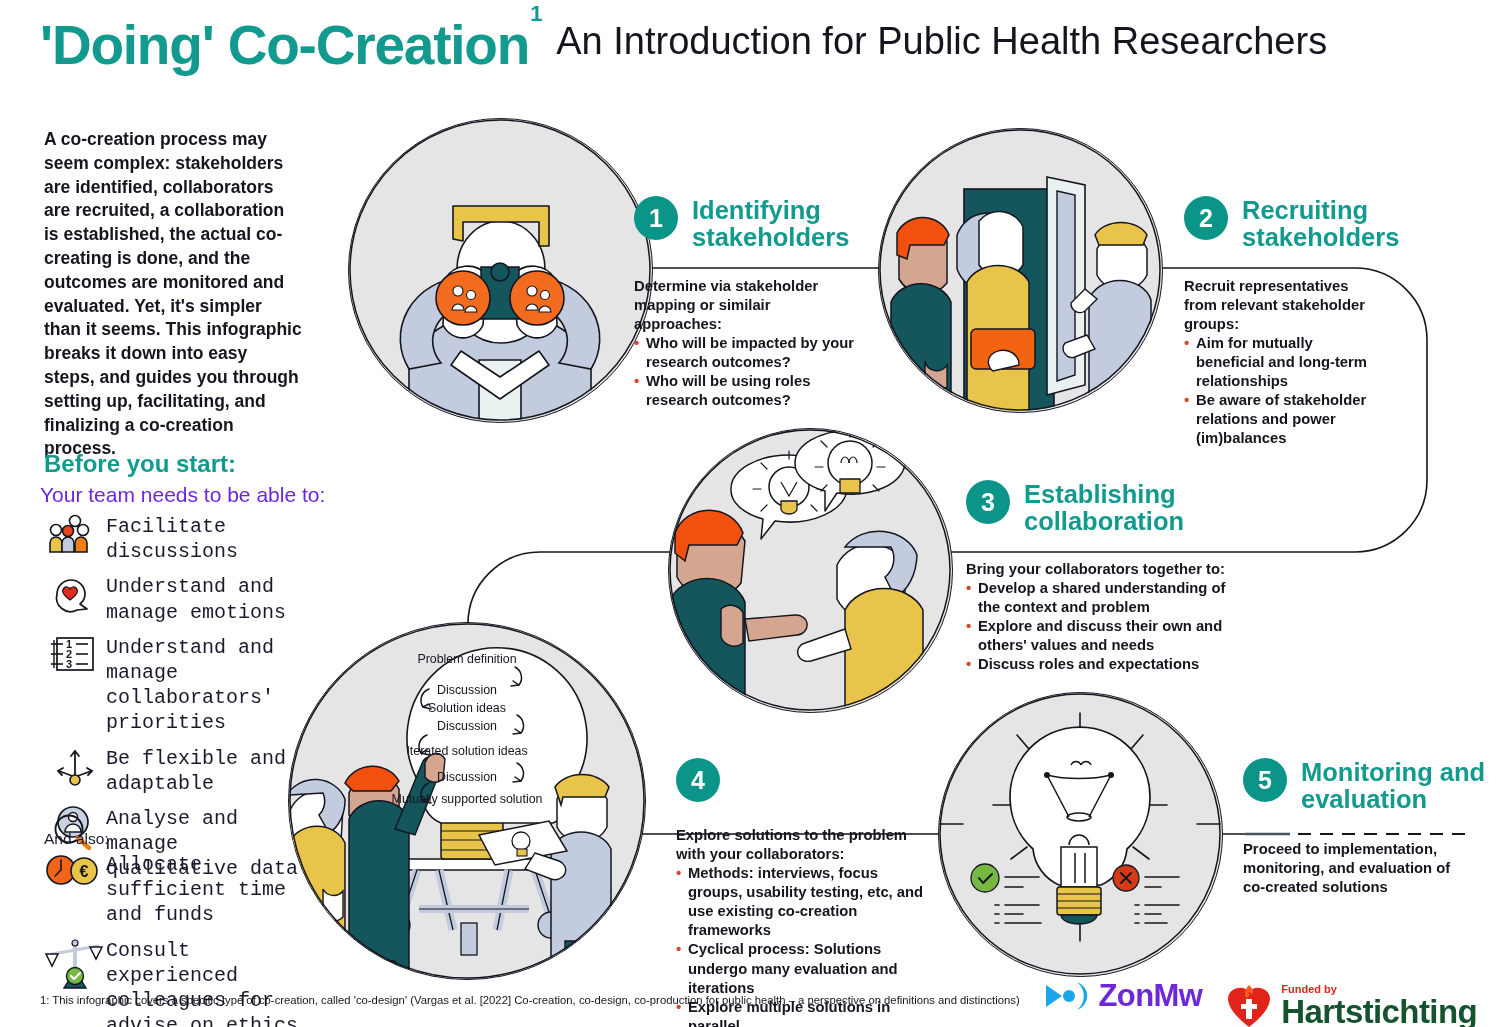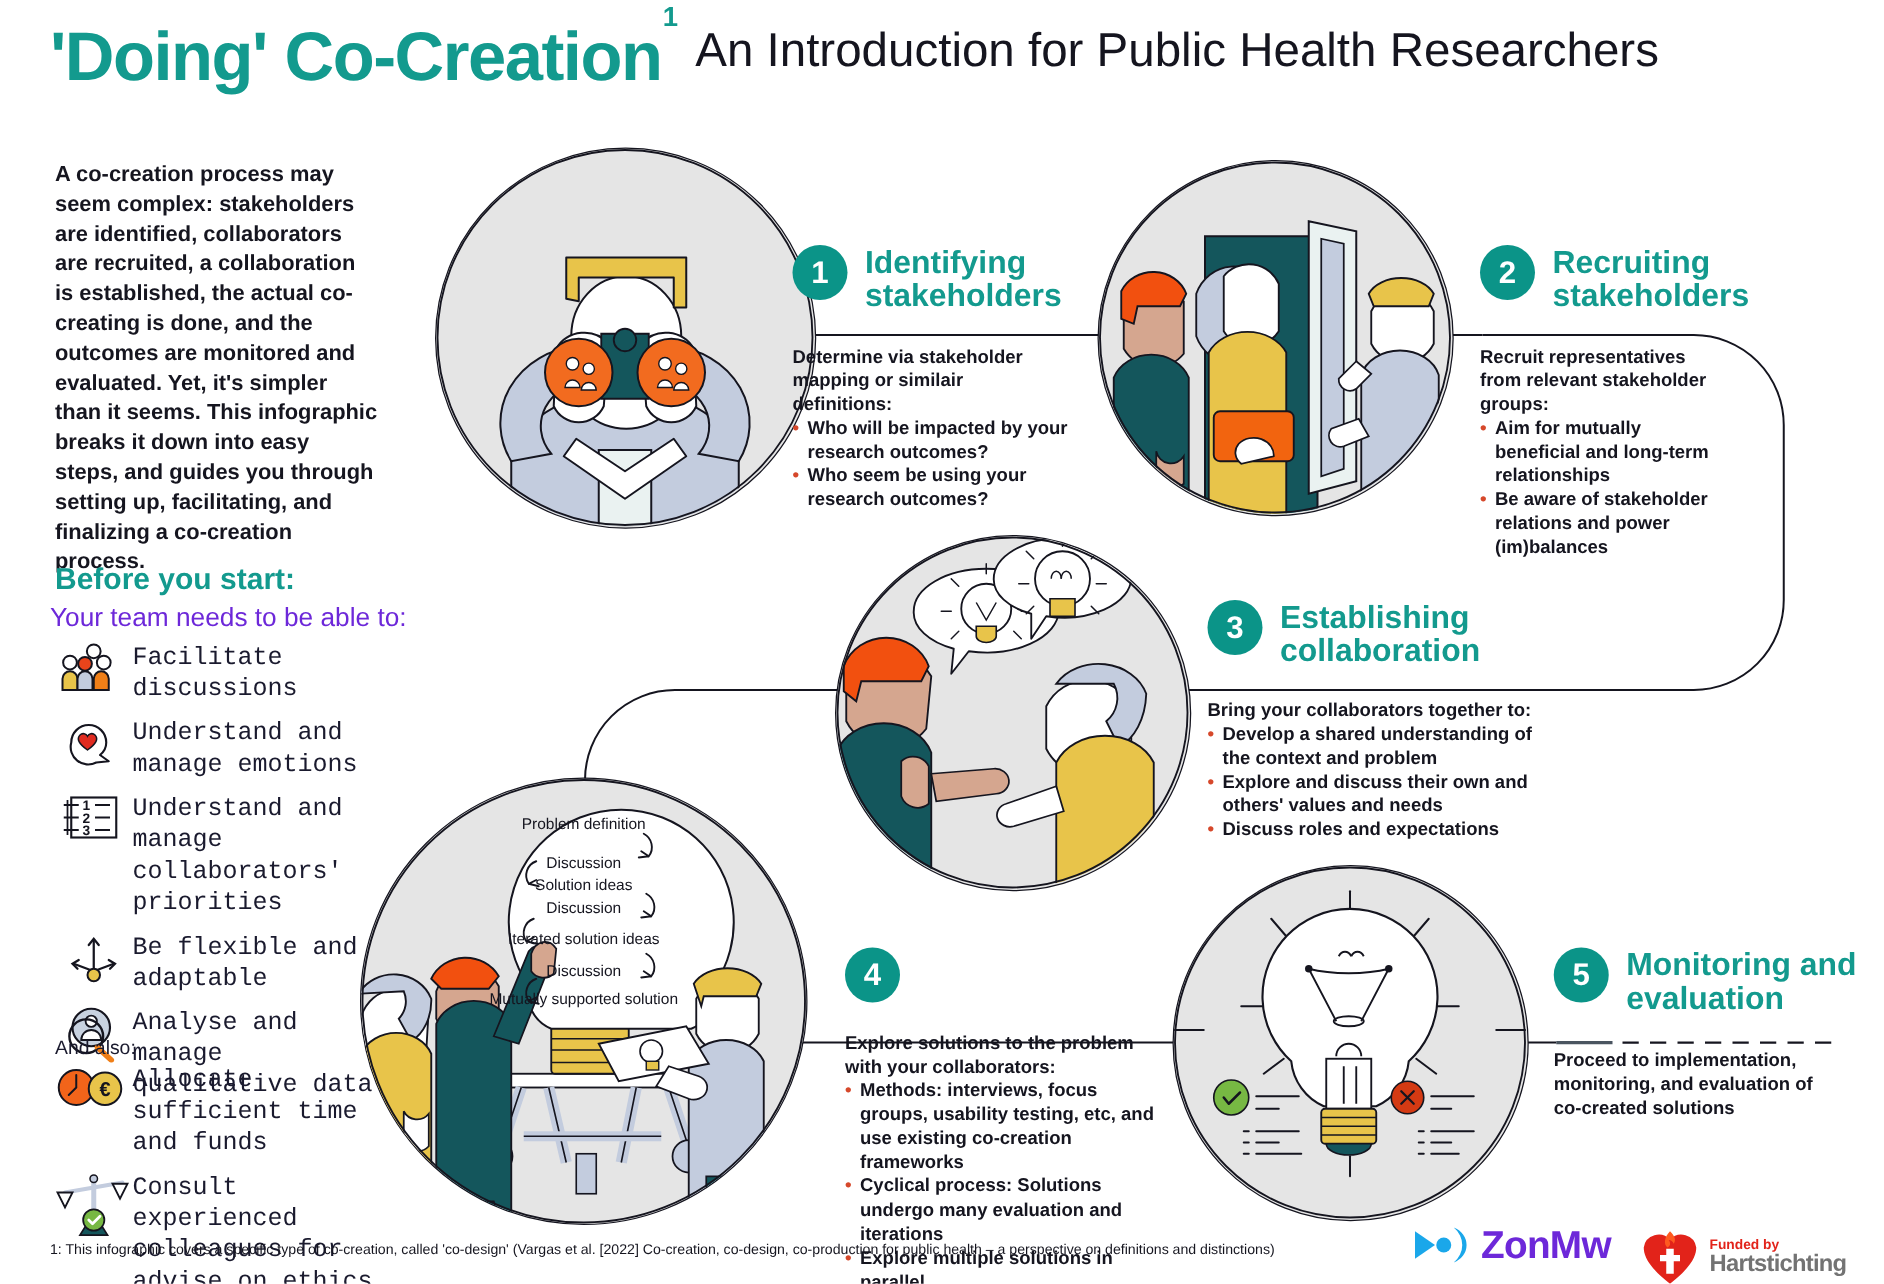--- a/index.html
+++ b/index.html
@@ -75,21 +75,21 @@
   .footnote {
     position: absolute; left: 40px; top: 994px; font-size: 11.3px; color: #15151f;
     white-space: nowrap;
   }
   .logos { position: absolute; right: 30px; top: 962px; display: flex; align-items: center; gap: 24px; }
   .logo-zonmw { display: flex; align-items: center; gap: 9px; }
   .logo-zonmw-txt { font-size: 31px; font-weight: bold; color: #6d28d9; letter-spacing: -0.6px; }
   .logo-hs { display: flex; align-items: center; gap: 9px; margin-top: 21px; }
   .hs-txtwrap { display: flex; flex-direction: column; line-height: 1; }
   .hs-small { font-size: 11px; font-weight: bold; color: #e2231a; }
-  .hs-big { font-size: 19px; font-weight: bold; color: #737373; letter-spacing: -0.6px; }
+  .hs-big { font-size: 33px; font-weight: bold; color: #14532d; letter-spacing: -0.6px; }
 
   .cyc-txt { font-size: 12.4px; fill: #15151f; font-family: "Liberation Sans", sans-serif; }
 </style>
 </head>
 <body>
 
 <div class="page">
 
   <div class="title-row">
     <div class="title-main">
@@ -501,24 +501,24 @@
       <circle cx="141" cy="141" r="140" fill="none" stroke="#15151f" stroke-width="1.5"></circle>
     </svg>
   </div>
 
   <div class="step" style="left:634px;top:196px;width:350px;">
     <div class="step-head">
       <div class="badge">1</div>
       <div class="step-title">Identifying stakeholders</div>
     </div>
     <div class="step-body" style="margin-top:25px;width:220px;">
-      <div class="lead">Determine via stakeholder mapping or similair definitions:</div>
+      <div class="lead">Determine via stakeholder mapping or similair approaches:</div>
       <ul class="blist">
         <li>Who will be impacted by your research outcomes?</li>
-        <li>Who seem be using your research outcomes?</li>
+        <li>Who will be using roles research outcomes?</li>
       </ul>
     </div>
   </div>
 
   <div class="step" style="left:1184px;top:196px;width:310px;">
     <div class="step-head">
       <div class="badge">2</div>
       <div class="step-title">Recruiting stakeholders</div>
     </div>
     <div class="step-body" style="margin-top:25px;width:195px;">

